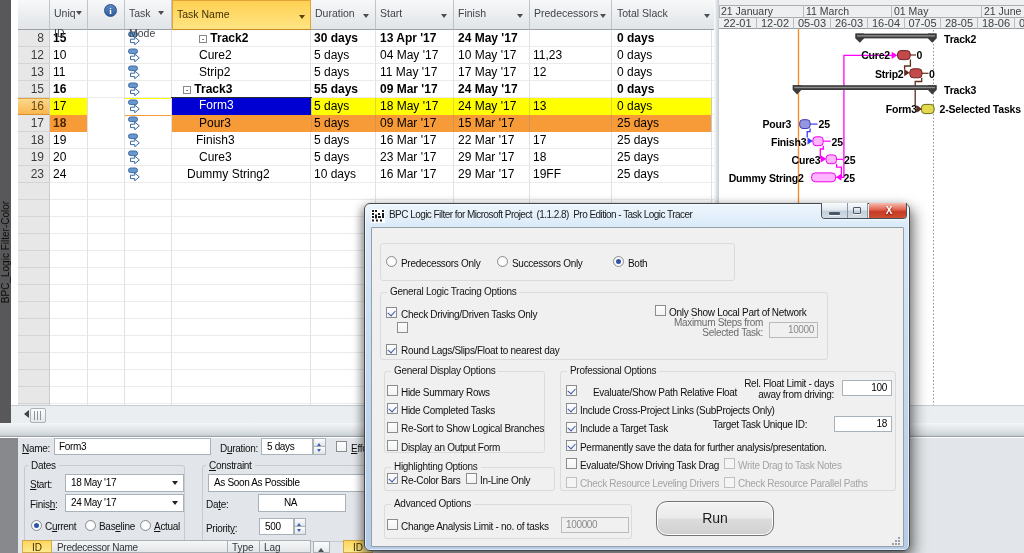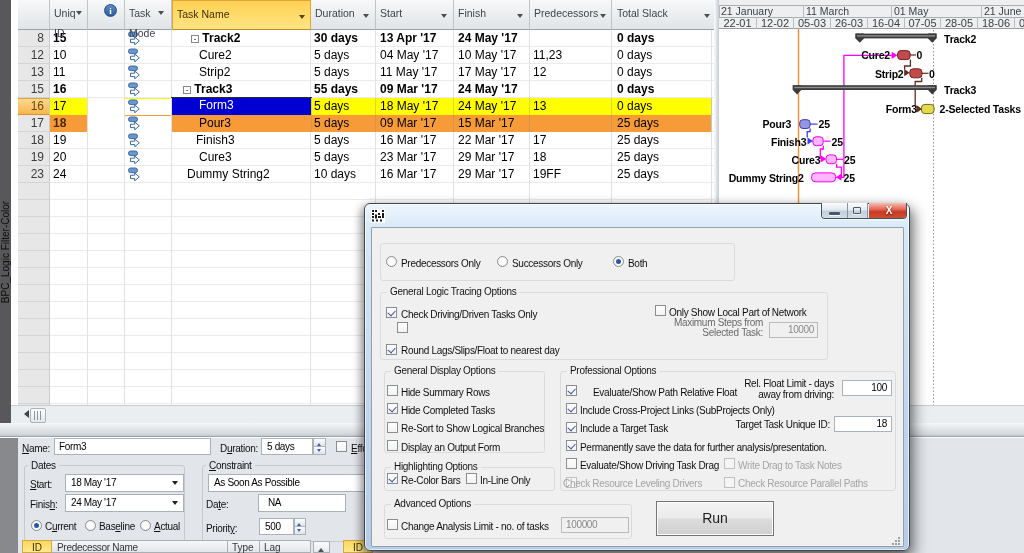--- a/index.html
+++ b/index.html
@@ -23,21 +23,21 @@
 .gl{position:absolute;font-size:10px;letter-spacing:-0.3px;line-height:12px;color:#161616;background:#f0f0f0;padding:0 3px;white-space:nowrap}
 .lb{position:absolute;font-size:10px;letter-spacing:-0.3px;line-height:13px;color:#101010;white-space:nowrap}
 .g1{color:#6a6a6a}.g2{color:#a4a4a4}
 .cb{position:absolute;width:11px;height:11px;background:linear-gradient(#fdfdfd,#f3f3f3);border:1px solid #8a8d90}
 .cb.d{border-color:#c0c0c0;background:#f5f5f5}
 .cb.c:after{content:"";position:absolute;left:1px;top:1.5px;width:5.5px;height:3.5px;border-left:1.8px solid #3d57a8;border-bottom:1.8px solid #3d57a8;transform:rotate(-48deg)}
 .rd{position:absolute;width:11px;height:11px;border-radius:50%;border:1px solid #8a8d90;background:radial-gradient(#fff 40%,#ececec)}
 .rd.s:after{content:"";position:absolute;left:2px;top:2px;width:5px;height:5px;border-radius:50%;background:#2d53a9}
 .tb{position:absolute;background:#fff;border:1px solid #a9b1b9;font-size:10px;letter-spacing:-0.35px;color:#000;white-space:nowrap;overflow:hidden}
 .tb.d{background:#f0f0f0;border-color:#b9bcbf;color:#8a8a8a}
-.btn{position:absolute;border:1px solid #747474;border-radius:0;background:linear-gradient(#f3f3f3,#ebebeb 48%,#dcdcdc 52%,#cfcfcf);box-shadow:inset 0 0 0 1px #fcfcfc;font-size:14px;color:#1c1c1c;text-align:center}
+.btn{position:absolute;border:1px solid #747474;border-radius:11px;background:linear-gradient(#f3f3f3,#ebebeb 48%,#dcdcdc 52%,#cfcfcf);box-shadow:inset 0 0 0 1px #fcfcfc;font-size:14px;color:#1c1c1c;text-align:center}
 </style></head><body>
 <div id="stage">
 
 <div class="abs" style="left:0;top:0;width:11px;height:423px;background:#58585a"></div>
 <div class="abs" style="left:-60px;top:246px;width:132px;height:12px;transform:rotate(-90deg);font-size:10px;color:#0d0d0d;text-align:center;white-space:nowrap">BPC_Logic Filter-Color</div>
 <div class="abs" style="left:11px;top:0;width:7px;height:405px;background:#fff"></div>
 
 <div class="abs" style="left:18px;top:0;width:696px;height:405px;background:#fff"></div>
 
 <div class="abs" style="left:18px;top:30px;width:32px;height:375px;background:#e7e7e7;border-right:1px solid #cbcbcb;background-image:repeating-linear-gradient(#e7e7e7 0,#e7e7e7 16px,#d4d4d4 16px,#d4d4d4 17px)"></div>
@@ -62,21 +62,21 @@
         </g>
 </defs>
     </svg>
 <div id="rows">
 <div class="r b" style="top:30px">
         <div class="rh" style="left:18px;width:32px;font-weight:normal">8</div>
         <div class="c" style="left:53px;width:34px">15</div>
         <svg class="tmi" style="left:127px;top:1px" width="14" height="14">
           <use href="#tmico"></use>
         </svg>
-        <div class="c" style="left:191px;width:127px"><span style="display:inline-block;width:8px;height:8px;border:1px solid #888;background:#fff;font-size:8px;line-height:6px;text-align:center;font-weight:normal;vertical-align:1px">-</span> Track2</div>
+        <div class="c" style="left:199px;width:127px"><span style="display:inline-block;width:8px;height:8px;border:1px solid #888;background:#fff;font-size:8px;line-height:6px;text-align:center;font-weight:normal;vertical-align:1px">-</span> Track2</div>
         <div class="c" style="left:311px;width:64px;padding-left:3px">30 days</div>
         <div class="c" style="left:380px;width:73px">13 Apr '17</div>
         <div class="c" style="left:458px;width:71px">24 May '17</div>
         <div class="c" style="left:617px;width:94px">0 days</div>
       </div>
 <div class="r" style="top:47px">
         <div class="rh" style="left:18px;width:32px">12</div>
         <div class="c" style="left:53px;width:34px">10</div>
         <svg class="tmi" style="left:127px;top:1px" width="14" height="14">
           <use href="#tmico"></use>
@@ -358,21 +358,21 @@
 <div class="tb" style="left:65px;top:494px;width:119px;height:18px;line-height:16px;padding-left:5px">24 May '17</div>
 <div class="abs" style="left:172px;top:501px;width:0;height:0;border:3.5px solid transparent;border-top:4.5px solid #222"></div>
 <div class="rd s" style="left:31px;top:520px"></div>
 <div class="lb" style="left:45px;top:520px">C<u>u</u>rrent</div>
 <div class="rd" style="left:85px;top:520px"></div>
 <div class="lb" style="left:99px;top:520px">Bas<u>e</u>line</div>
 <div class="rd" style="left:140px;top:520px"></div>
 <div class="lb" style="left:154px;top:520px"><u>A</u>ctual</div>
 <div class="tb" style="left:208px;top:474px;width:250px;height:18px;line-height:16px;padding-left:5px">As Soon As Possible</div>
 <div class="lb" style="left:206px;top:498px">Da<u>t</u>e:</div>
-<div class="tb" style="left:258px;top:494px;width:88px;height:18px;line-height:16px;padding-left:9px">NA</div>
+<div class="tb" style="left:258px;top:494px;width:88px;height:18px;line-height:16px;padding-left:25px">NA</div>
 <div class="lb" style="left:206px;top:522px">Priorit<u>y</u>:</div>
 <div class="tb" style="left:259px;top:518px;width:35px;height:17px;line-height:15px;padding-left:5px">500</div>
 <div class="abs" style="left:294px;top:518px;width:12px;height:9px;background:linear-gradient(#fdfdfd,#e0e3e6);border:1px solid #a9b1b9"></div>
 <div class="abs" style="left:294px;top:526px;width:12px;height:9px;background:linear-gradient(#fdfdfd,#e0e3e6);border:1px solid #a9b1b9"></div>
 <div class="abs" style="left:297px;top:521px;width:0;height:0;border:2.5px solid transparent;border-bottom:3.5px solid #3b5dc0"></div>
 <div class="abs" style="left:297px;top:529px;width:0;height:0;border:2.5px solid transparent;border-top:3.5px solid #3b5dc0"></div>
 
 <div class="abs" style="left:22px;top:540px;width:30px;height:13px;background:linear-gradient(#ffd65c,#ffe98e);border:1px solid #cfa94a;font-size:10px;text-align:center;color:#3f3000;line-height:13px">ID</div>
 <div class="abs" style="left:52px;top:540px;width:176px;height:13px;background:linear-gradient(#f6f7f8,#e3e6e9);border:1px solid #aab0b6;border-left:none;font-size:10px;letter-spacing:-0.3px;color:#33373b;line-height:13px;padding-left:5px">Predecessor Name</div>
 <div class="abs" style="left:228px;top:540px;width:32px;height:13px;background:linear-gradient(#f6f7f8,#e3e6e9);border:1px solid #aab0b6;border-left:none;font-size:10px;color:#33373b;line-height:13px;padding-left:4px">Type</div>
@@ -393,20 +393,21 @@
           <rect x="4" y="5.5" width="2" height="4"></rect>
           <rect x="1" y="7" width="2" height="2"></rect>
           <rect x="7" y="7" width="3" height="2"></rect>
           <rect x="11" y="4" width="2" height="5"></rect>
           <rect x="1" y="10.5" width="2" height="2"></rect>
           <rect x="5" y="10.5" width="2" height="2"></rect>
           <rect x="9" y="10.5" width="2" height="2"></rect>
           <rect x="11" y="1" width="2" height="2"></rect>
         </g>
       </svg>
+<div class="abs" style="left:24px;top:5px;font-size:10px;letter-spacing:-0.55px;color:#1b1b1b;white-space:nowrap">BPC Logic Filter for Microsoft Project&nbsp; (1.1.2.8)&nbsp; Pro Edition - Task Logic Tracer</div>
 
 <div class="abs" style="left:456px;top:-1px;width:86px;height:16px;border:1px solid #44525f;border-top:none;border-radius:0 0 4px 4px;overflow:hidden;box-shadow:0 1px 2px rgba(255,255,255,.7)">
  <div class="abs" style="left:0;top:0;width:25px;height:16px;background:linear-gradient(#fafcfe,#e0e8ef 45%,#c3ced9 50%,#d6dfe7)"></div>
  <div class="abs" style="left:25px;top:0;width:21px;height:16px;border-left:1px solid #8296a9;border-right:1px solid #8296a9;background:linear-gradient(#fafcfe,#e0e8ef 45%,#c3ced9 50%,#d6dfe7)"></div>
  <div class="abs" style="left:47px;top:0;width:39px;height:16px;background:linear-gradient(#f6beb2,#e2614d 42%,#c63a24 55%,#cf5233)"></div>
  <div class="abs" style="left:7px;top:9px;width:11px;height:3px;background:#4a5766;border-radius:1px;box-shadow:0 1px 0 rgba(255,255,255,.8)"></div>
  <div class="abs" style="left:31px;top:4px;width:8px;height:7px;border:1.5px solid #4a5766;border-radius:1px;box-shadow:0 1px 0 rgba(255,255,255,.8)"></div>
  <div class="abs" style="left:59px;top:1px;width:16px;height:13px;color:#fff;font-size:10px;font-weight:bold;text-align:center;line-height:13px;text-shadow:0 1px 2px #6e1205">X</div>
 </div>
 
@@ -452,29 +453,29 @@
       <div class="lb" style="left:228px;top:182px">Evaluate/Show Path Relative Float</div>
 <div class="cb c" style="left:201px;top:199px"></div>
       <div class="lb" style="left:215px;top:200px">Include Cross-Project Links (SubProjects Only)</div>
 <div class="cb c" style="left:201px;top:218px"></div>
       <div class="lb" style="left:215px;top:218px">Include a Target Task</div>
 <div class="cb c" style="left:201px;top:236px"></div>
       <div class="lb" style="left:215px;top:237px">Permanently save the data for further analysis/presentation.</div>
 <div class="cb" style="left:201px;top:254px"></div>
       <div class="lb" style="left:215px;top:255px">Evaluate/Show Driving Task Drag</div>
 <div class="cb d" style="left:201px;top:273px"></div>
-      <div class="lb g2" style="left:198px;top:273px">Check Resource Leveling Drivers</div>
+      <div class="lb g2" style="left:215px;top:273px">Check Resource Leveling Drivers</div>
 <div class="cb d" style="left:359px;top:254px"></div>
       <div class="lb g2" style="left:373px;top:255px">Write Drag to Task Notes</div>
 <div class="cb d" style="left:359px;top:273px"></div>
       <div class="lb g2" style="left:373px;top:273px">Check Resource Parallel Paths</div>
 <div class="lb" style="left:329px;top:173px;width:140px;text-align:right">Rel. Float Limit - days</div>
 <div class="lb" style="left:329px;top:184px;width:140px;text-align:right">away from driving:</div>
 <div class="tb" style="left:477px;top:176px;width:50px;height:16px;line-height:14px;text-align:right;padding-right:4px">100</div>
-<div class="lb" style="left:325px;top:214px;width:140px;text-align:right">Target Task Unique ID:</div>
+<div class="lb" style="left:325px;top:214px;width:140px;text-align:center">Target Task Unique ID:</div>
 <div class="tb" style="left:469px;top:212px;width:58px;height:16px;line-height:14px;text-align:right;padding-right:4px">18</div>
 <div class="gb" style="left:19px;top:300px;width:248px;height:35px"></div>
 <div class="gl" style="left:26px;top:294px">Advanced Options</div>
 <div class="cb" style="left:22px;top:315px"></div>
       <div class="lb" style="left:36px;top:316px">Change Analysis Limit - no. of tasks</div>
 <div class="tb d" style="left:196px;top:313px;width:68px;height:16px;line-height:14px;padding-left:4px">100000</div>
 <div class="btn" style="left:291px;top:297px;width:118px;height:35px;line-height:33px">Run</div>
 <div class="abs" style="left:527px;top:333px;width:8px;height:8px;background:radial-gradient(circle at 1px 7px,#9aa0a6 1px,transparent 1.2px),radial-gradient(circle at 4px 7px,#9aa0a6 1px,transparent 1.2px),radial-gradient(circle at 7px 7px,#9aa0a6 1px,transparent 1.2px),radial-gradient(circle at 4px 4px,#9aa0a6 1px,transparent 1.2px),radial-gradient(circle at 7px 4px,#9aa0a6 1px,transparent 1.2px),radial-gradient(circle at 7px 1px,#9aa0a6 1px,transparent 1.2px)"></div>
 </div>
 </div>

